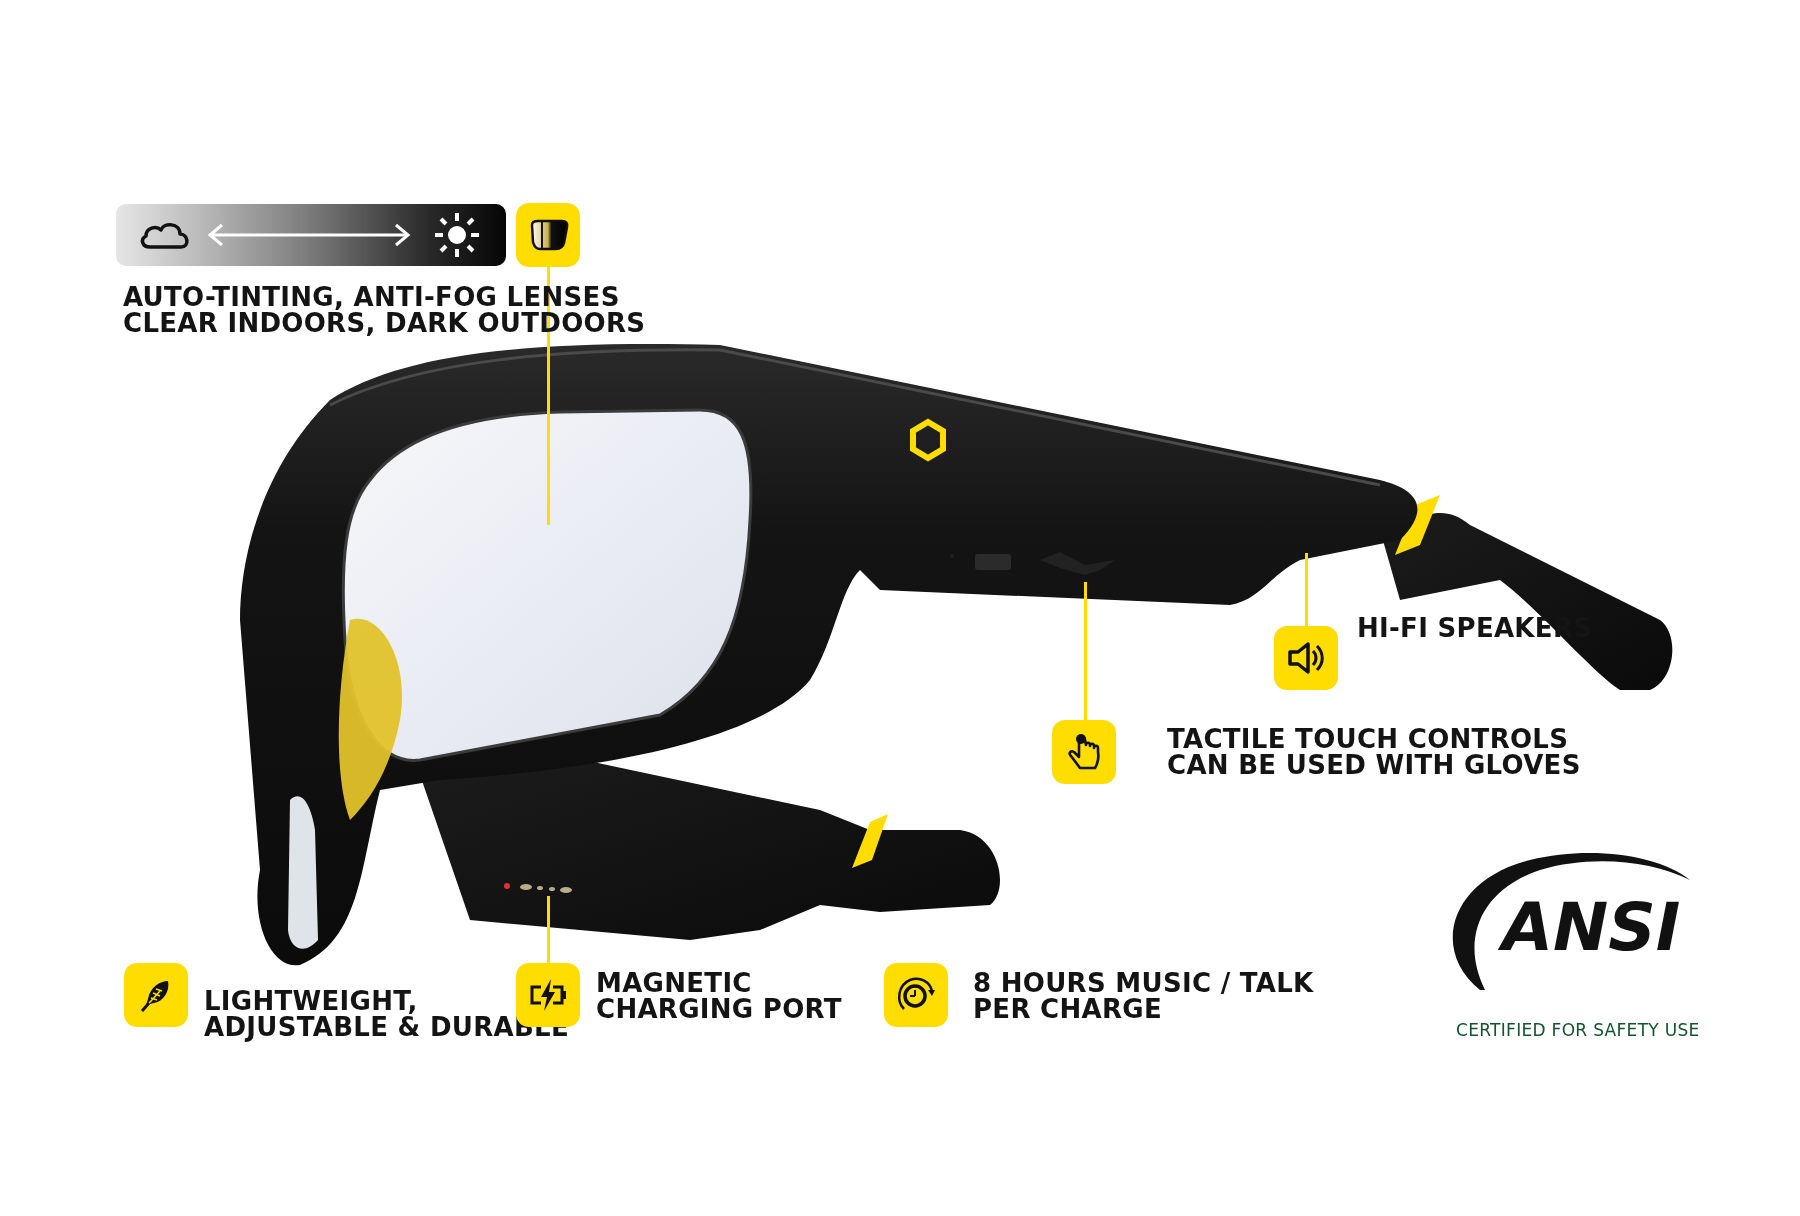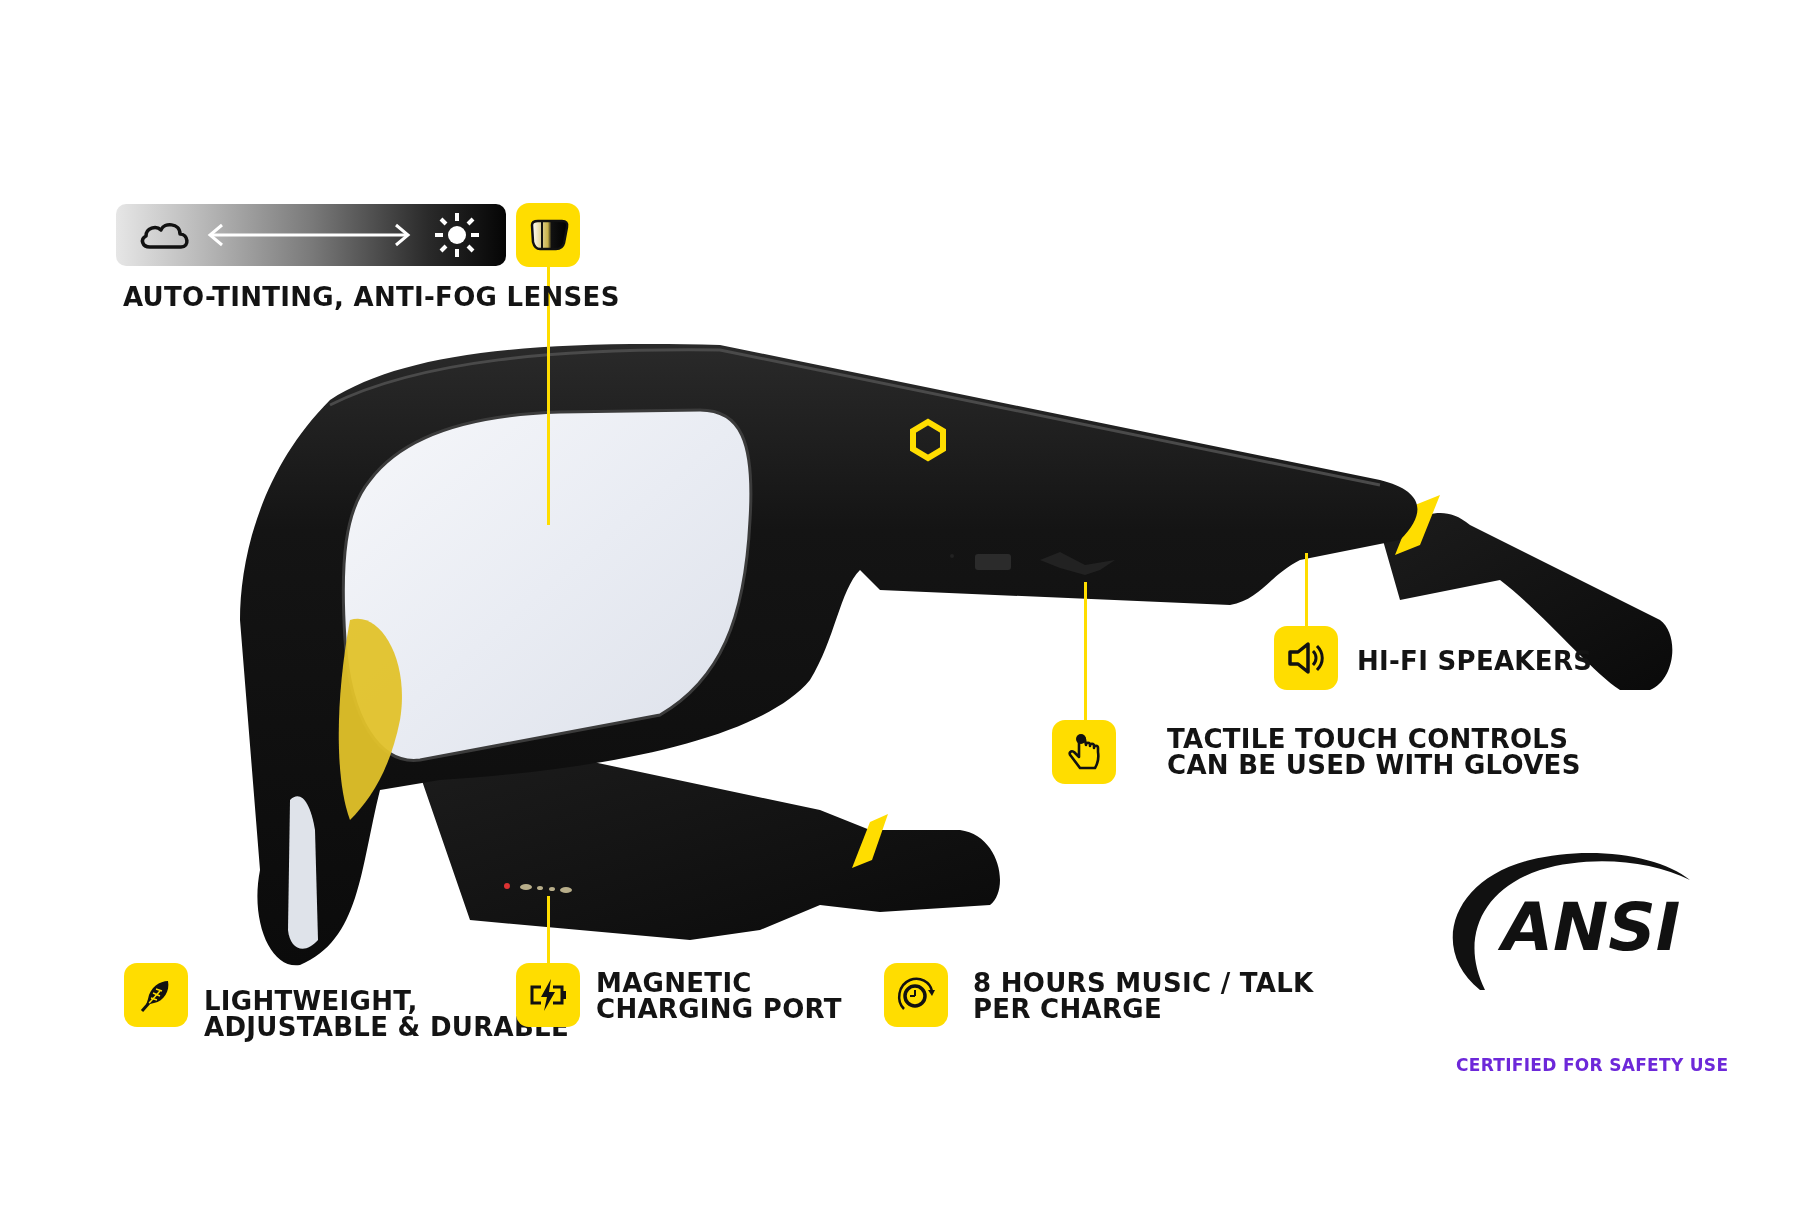--- a/index.html
+++ b/index.html
@@ -10,22 +10,22 @@
           display:flex; align-items:center; justify-content:center; }
   .ybox svg { width:44px; height:44px; }
   .lead { position:absolute; width:3px; background:#FFDD00; }
   .cap { position:absolute; font-size:26px; font-weight:600; letter-spacing:0.3px; line-height:26px;
          text-transform:uppercase; white-space:nowrap; color:#141414; }
   .cap span { display:block; }
   .tintbar { position:absolute; left:116px; top:204px; width:390px; height:62px; border-radius:10px;
              background:linear-gradient(90deg,#e6e6e6 0%,#bdbdbd 20%,#7a7a7a 50%,#2a2a2a 80%,#050505 100%);
              display:flex; align-items:center; }
   #glasses { position:absolute; left:0; top:0; }
-  .ansi-caption { position:absolute; left:1456px; top:1055px; font-size:17px; font-weight:700;
-                  letter-spacing:0.3px; color:#6d28d9; white-space:nowrap; }
+  .ansi-caption { position:absolute; left:1456px; top:1020px; font-size:17px; font-weight:400;
+                  letter-spacing:0.3px; color:#14532d; white-space:nowrap; }
 </style>
 </head>
 <body>
 
 <svg id="glasses" width="1800" height="1216" viewBox="0 0 1800 1216">
   <defs>
     <linearGradient id="lensGrad" x1="0" y1="0" x2="1" y2="1">
       <stop offset="0" stop-color="#f6f7fa"></stop>
       <stop offset="0.5" stop-color="#e9ecf3"></stop>
       <stop offset="1" stop-color="#dde1ea"></stop>
@@ -109,31 +109,32 @@
           <stop offset="1" stop-color="#000"></stop>
         </linearGradient>
       </defs>
     <path d="M6 12 C6 9 8 8 12 8 L36 8 C40 8 42 10 41 14 L38 30 C37 34 34 36 30 36 L14 36 C10 36 8 33 7 29 Z" fill="url(#lt)" stroke="#111" stroke-width="2.5"></path>
     <line x1="16" y1="8" x2="16" y2="36" stroke="#111" stroke-width="2"></line>
   </svg>
 </div>
 <div class="lead" style="left:547px; top:267px; height:258px;"></div>
 <div class="cap" style="left:123px; top:284px; text-align:center; width:380px;">
   <span>AUTO-TINTING, ANTI-FOG LENSES</span>
+  <span>CLEAR INDOORS, DARK OUTDOORS</span>
 </div>
 
 <div class="lead" style="left:1305px; top:553px; height:73px;"></div>
 <div class="ybox" style="left:1274px; top:626px;">
   <svg viewBox="0 0 44 44">
     <path d="M6 16 L14 16 L24 8 L24 36 L14 28 L6 28 Z" fill="none" stroke="#111" stroke-width="3.5" stroke-linejoin="round"></path>
     <path d="M29 15 C33 19 33 25 29 29" fill="none" stroke="#111" stroke-width="3"></path>
     <path d="M33 10 C40 17 40 27 33 34" fill="none" stroke="#111" stroke-width="3"></path>
   </svg>
 </div>
-<div class="cap" style="left:1357px; top:648px;">
+<div class="cap" style="left:1357px; top:615px;">
   <span>HI-FI SPEAKERS</span>
 </div>
 
 <div class="lead" style="left:1084px; top:582px; height:138px;"></div>
 <div class="ybox" style="left:1052px; top:720px;">
   <svg viewBox="0 0 44 44">
     <circle cx="19" cy="9" r="5" fill="#111"></circle>
     <path d="M17 10 L17 27 L12 22 C9 20 6 23 9 26 L18 38 L33 38 C36 33 37 28 36 22 L36 18 C36 15 32 15 32 18 L32 16 C32 13 28 13 28 16 L28 15 C28 12 24 12 24 15 L23 10 C23 6 17 6 17 10 Z" fill="none" stroke="#111" stroke-width="2.6" stroke-linejoin="round"></path>
   </svg>
 </div>

